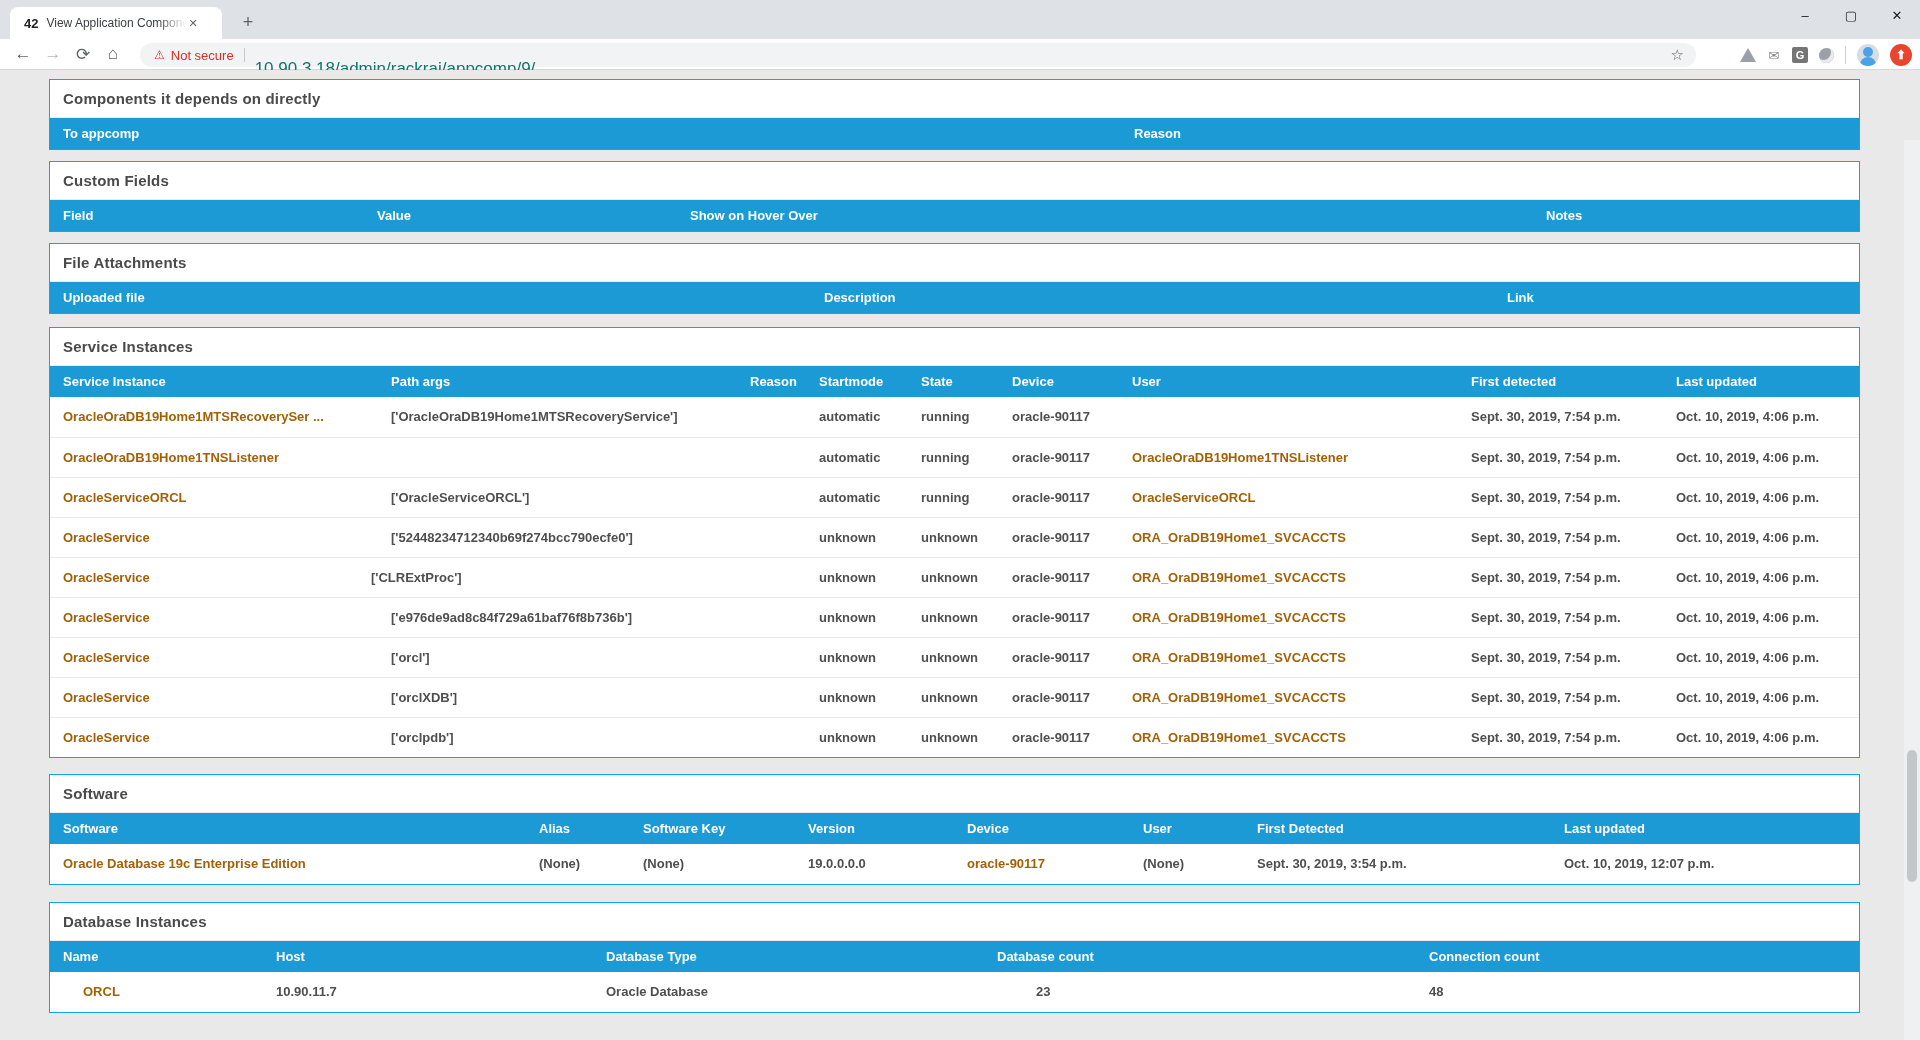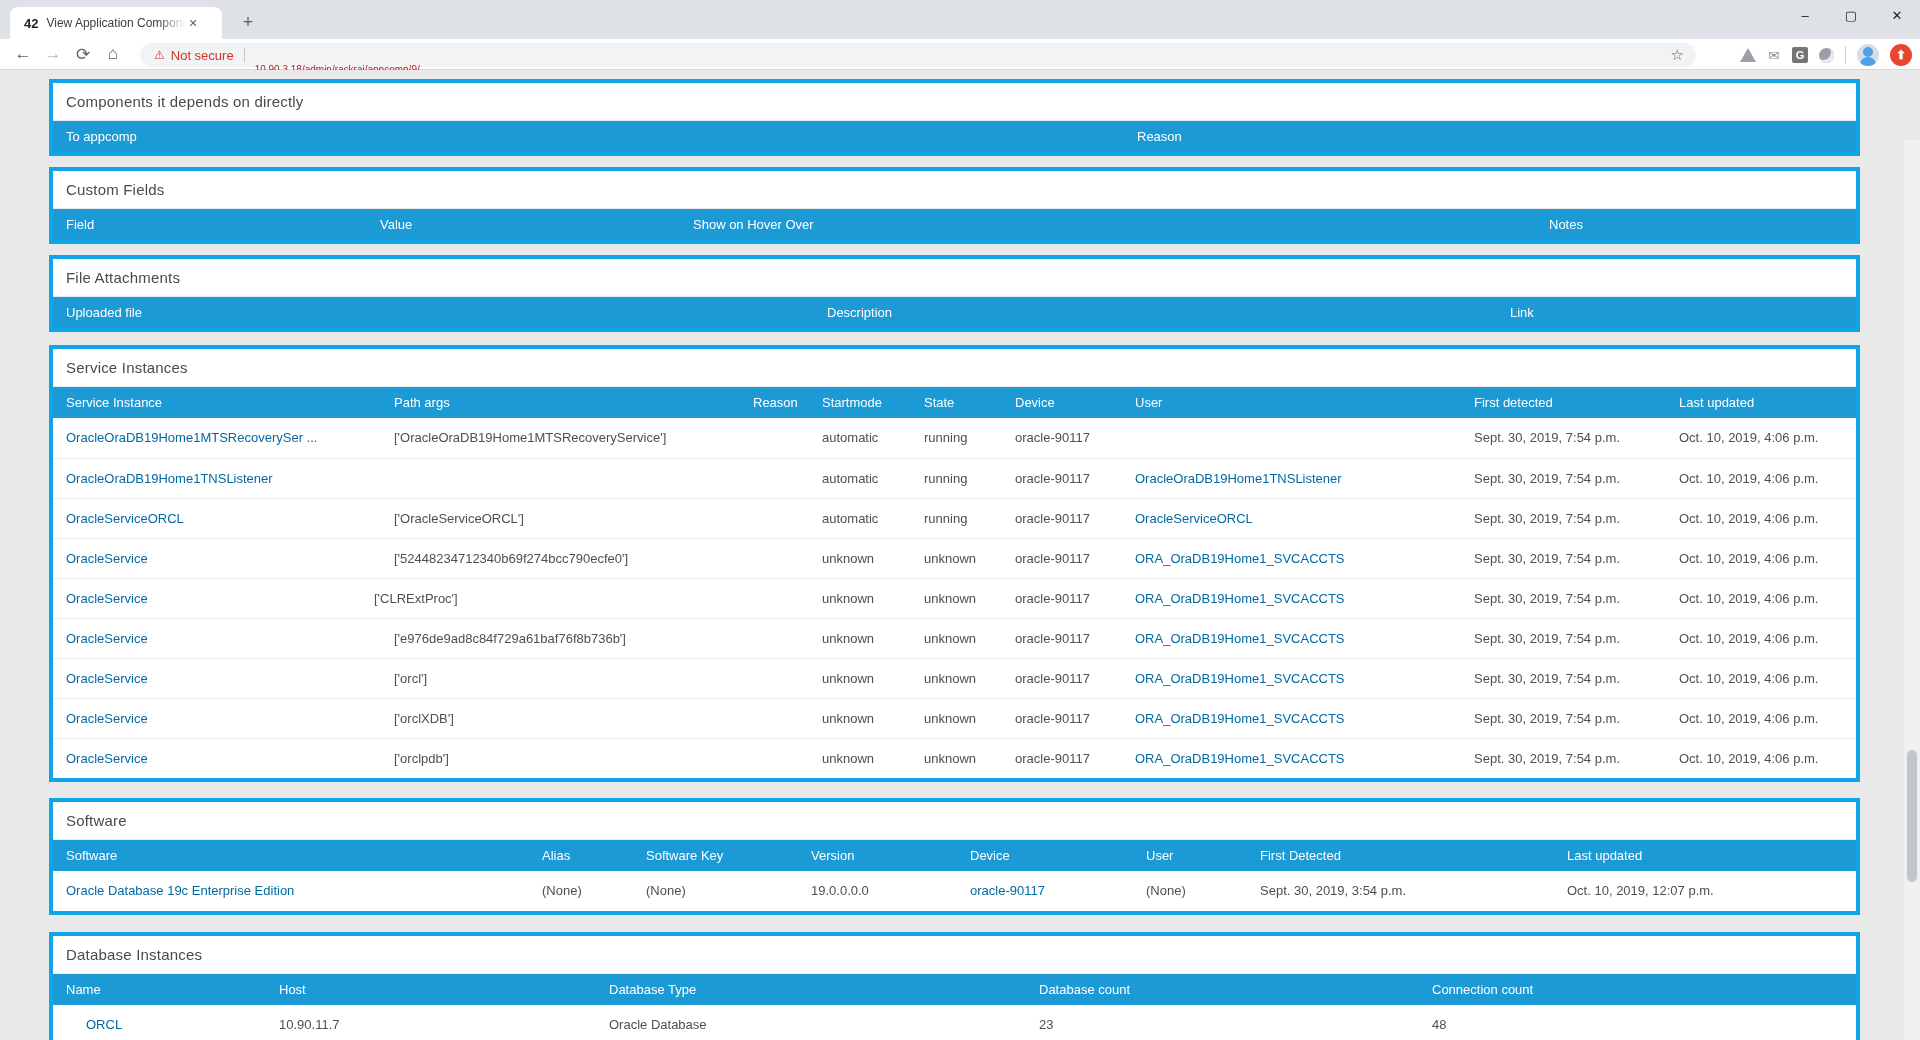--- a/index.html
+++ b/index.html
@@ -21,49 +21,49 @@
 
   .toolbar { position:absolute; left:0; top:39px; width:1920px; height:31px; background:#fff;
          border-bottom:1px solid #d6d9dc; display:flex; align-items:center; }
   .navbtn { width:30px; text-align:center; font-size:17px; color:#5f6368; }
   .navbtn.disabled { color:#b6b9bd; }
   .omnibox { position:absolute; left:140px; top:4px; width:1556px; height:24px; background:#f1f3f4;
          border-radius:13px; display:flex; align-items:center; font-size:13px; }
   .warn-tri { color:#d93025; font-size:12px; margin:0 6px 0 14px; }
   .notsecure { color:#d93025; font-size:13px; }
   .omni-sep { width:1px; height:14px; background:#c6c9cc; margin:0 10px; }
-  .url { color:#b91c1c; font-size:10px;margin-top:28px; }
+  .url { color:#0f766e; font-size:17px;margin-top:28px; }
   .omni-star { margin-left:auto; margin-right:12px; color:#5f6368; font-size:15px; }
   .ext-icons { position:absolute; right:8px; top:41px; height:28px; display:flex; align-items:center; }
   .ext { width:26px; height:26px; display:flex; align-items:center; justify-content:center;
          font-size:13px; color:#80868b; }
   .ext .gbox { width:16px; height:16px; background:#757575; color:#fff; font-size:11px; font-weight:bold;
          text-align:center; line-height:16px; border-radius:2px; }
   .ext .gcircle { width:15px; height:15px; border-radius:50%; background:#9aa0a6;
          box-shadow:inset -3px -3px 0 #e8eaed; }
   .ext .tri { width:0; height:0; border-left:8px solid transparent; border-right:8px solid transparent;
          border-bottom:14px solid #9aa0a6; }
   .icon-sep { width:1px; height:18px; background:#d0d3d6; margin:0 6px; }
   .avatar { width:22px; height:22px; border-radius:50%; background:#d6dde4; position:relative; overflow:hidden; margin:0 5px; }
   .avatar .head { position:absolute; left:6px; top:3px; width:10px; height:10px; border-radius:50%; background:#4aa3e8; }
   .avatar .body { position:absolute; left:3px; top:13px; width:16px; height:10px; border-radius:8px 8px 0 0; background:#4aa3e8; }
   .redext { width:22px; height:22px; border-radius:50%; background:#e8442e; color:#fff; text-align:center;
          line-height:22px; font-size:12px; font-weight:bold; margin-left:6px; }
 
   
   .page { position:absolute; left:0; top:70px; width:1920px; height:970px; background:#e9e9e9; overflow:hidden; }
-  .card { width:1811px; margin-left:49px; background:#fff; border:4px solid #0ea5e9; }
+  .card { width:1811px; margin-left:49px; background:#fff; border:1px solid #0ea5e9;font-weight:bold; }
   .card-title { height:38px; line-height:38px; padding-left:13px; font-size:15px; color:#4a4a4a;
          letter-spacing:.2px; border-bottom:1px solid #ececec; }
   .thead { position:relative; height:31px; background:#1b9ad6; }
   .thead .cell { position:absolute; top:0; line-height:31px; color:#fff; font-size:13px; white-space:nowrap; }
   .trow { position:relative; height:40px; border-top:1px solid #ebebeb; }
   .trow:first-child { border-top:none; }
   .trow .cell { position:absolute; top:0; line-height:40px; font-size:13px; color:#4f4f4f; white-space:nowrap; }
-  .trow .cell.link { color:#0369a1; cursor:pointer; }
+  .trow .cell.link { color:#a16207; cursor:pointer; }
 
   .mt9  { margin-top:9px; }  .mt11 { margin-top:11px; } .mt13 { margin-top:13px; }
   .mt16 { margin-top:16px; } .mt17 { margin-top:17px; }
 
   .scrollbar { position:absolute; right:0; top:70px; width:16px; height:970px; background:#eef0f1; }
   .scroll-thumb { position:absolute; left:3px; top:610px; width:10px; height:132px; background:#c4c7ca; border-radius:6px; }
 </style>
 </head>
 <body>
 
@@ -275,21 +275,21 @@
         </div>
       </div>
   </div>
 
   <div class="card mt17">
     <div class="card-title">Database Instances</div>
     <div class="thead">
         <span class="cell" style="left: 13px;">Name</span>
         <span class="cell" style="left: 226px;">Host</span>
         <span class="cell" style="left: 556px;">Database Type</span>
-        <span class="cell" style="left: 986px;">Database count</span>
+        <span class="cell" style="left: 947px;">Database count</span>
         <span class="cell" style="left: 1379px;">Connection count</span>
       </div>
     <div class="tbody">
         <div class="trow">
           <span class="cell link" style="left: 13px; margin-left: 20px;">ORCL</span>
           <span class="cell" style="left: 226px;">10.90.11.7</span>
           <span class="cell" style="left: 556px;">Oracle Database</span>
           <span class="cell" style="left: 986px;">23</span>
           <span class="cell" style="left: 1379px;">48</span>
         </div>

